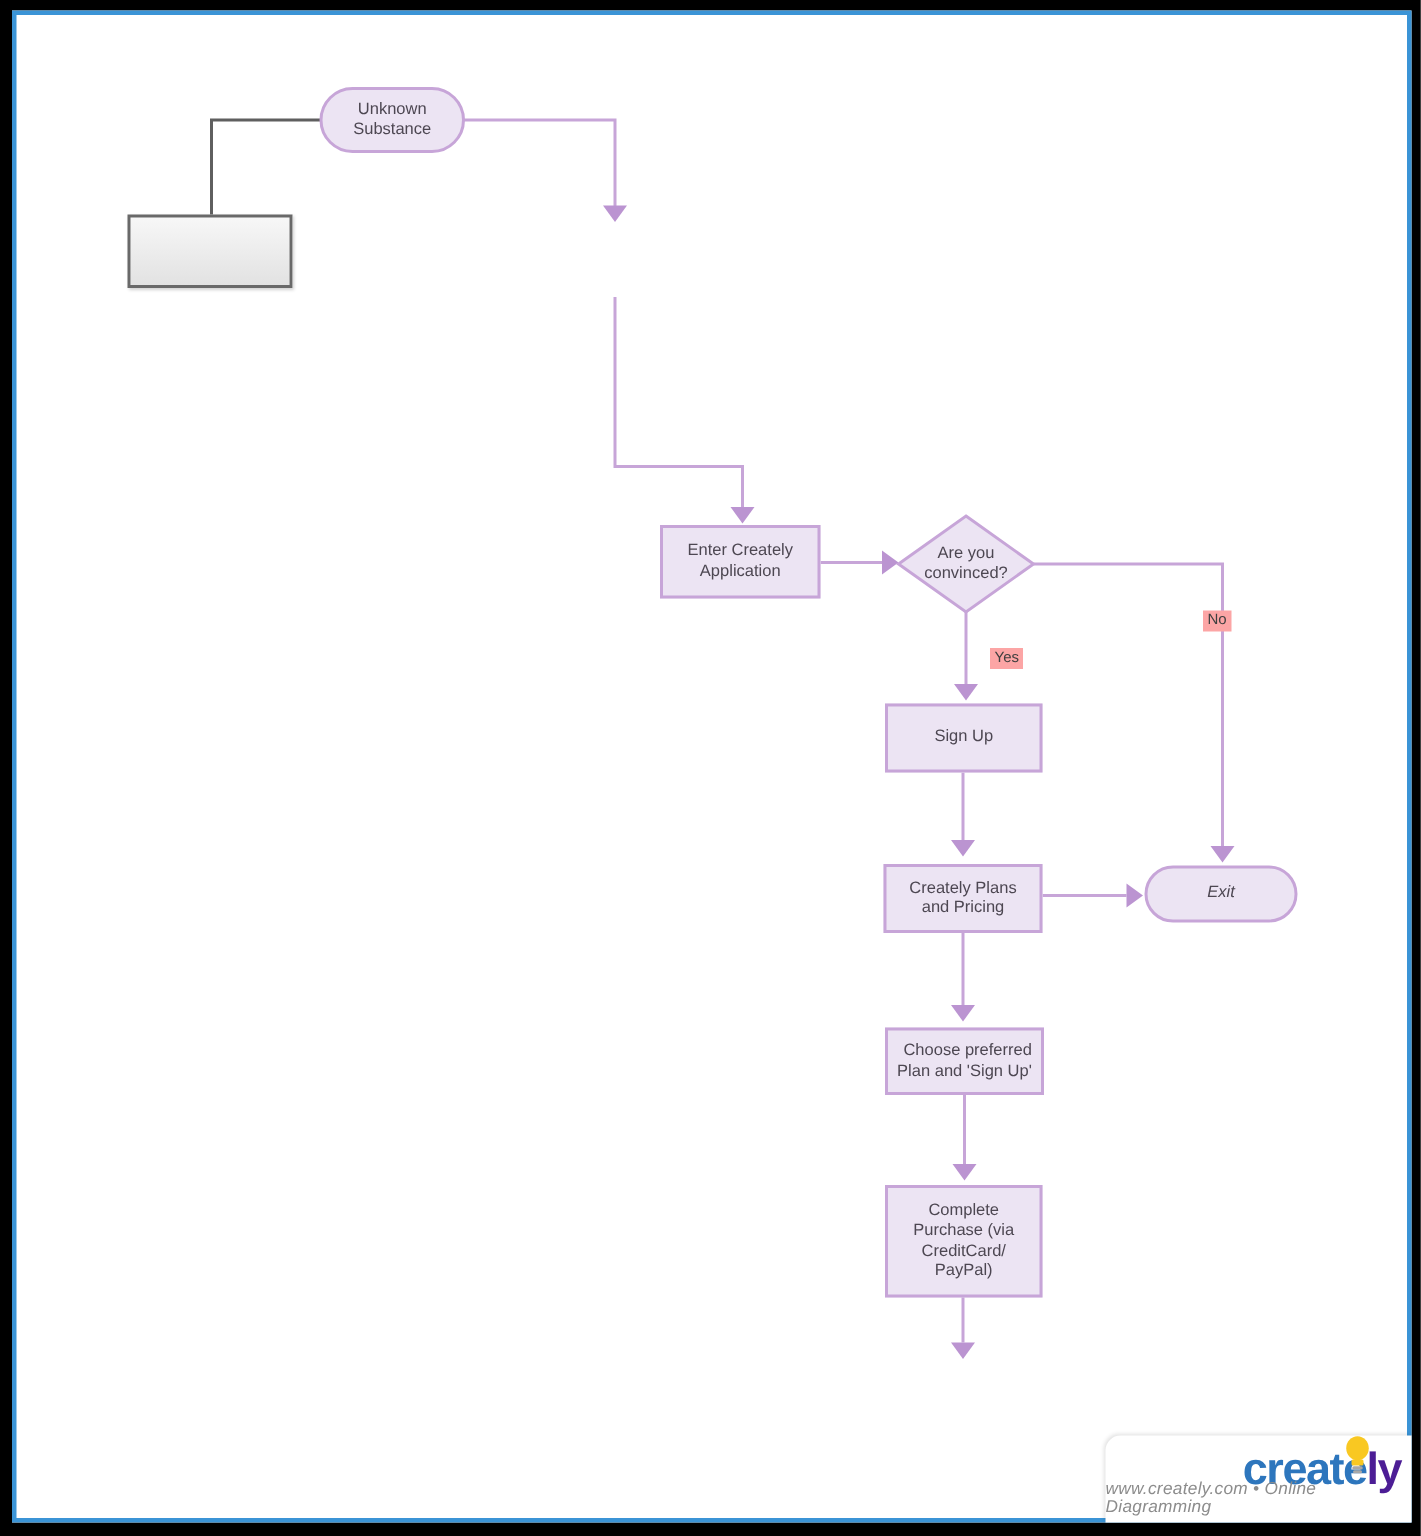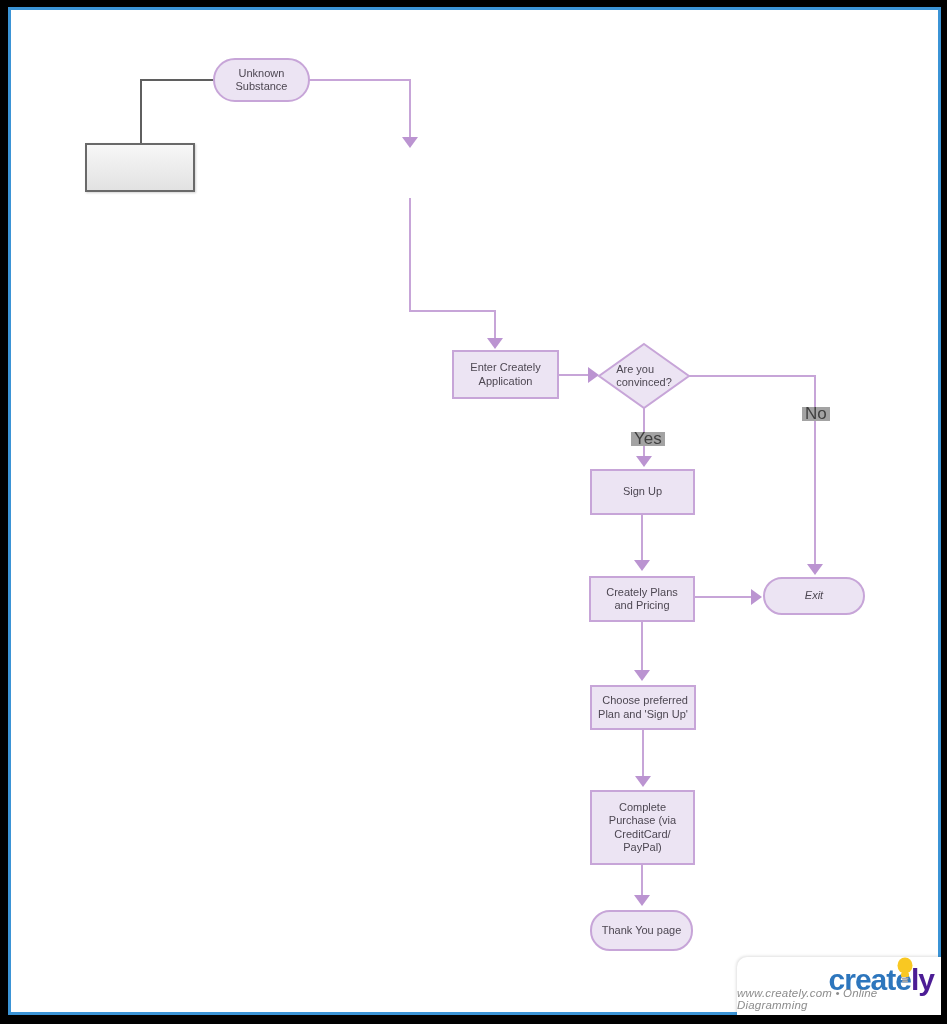--- a/index.html
+++ b/index.html
@@ -20,24 +20,24 @@
     background:#ece4f3;border:2px solid #c7a5d8;box-sizing:border-box;
     white-space:pre-line;
   }
   .terminator{border-radius:22px;}
   .process-gray{
     background:linear-gradient(#f7f7f7,#e2e2e2);
     border-color:#696969;box-shadow:1px 1px 2px rgba(0,0,0,0.18);
   }
   .decision-label{
     position:absolute;z-index:3;display:flex;align-items:center;justify-content:center;
-    font-size:11px;line-height:1.2;color:#4d4752;white-space:pre-line;
+    text-align:center;font-size:11px;line-height:1.2;color:#4d4752;white-space:pre-line;
   }
   .edge-label{
-    position:absolute;z-index:4;font-size:17px;color:#3f3f3f;background:#a3a3a3;
+    position:absolute;z-index:4;font-size:10px;color:#3f3f3f;background:#fca5a5;
     padding:0 3px;text-align:left;line-height:14px;
   }
   .logo-box{
     position:absolute;right:6px;bottom:9px;width:204px;height:58px;background:#fff;
     z-index:5;border-radius:10px 0 0 0;box-shadow:-1px -1px 3px rgba(0,0,0,0.12);
   }
   .logo-line{
     position:absolute;top:7px;right:7px;font-size:30px;letter-spacing:-1px;
     line-height:32px;font-weight:bold;
   }
@@ -92,44 +92,43 @@
 
     <polygon points="644,344 689,376 644,408 599,376" fill="#ece4f3" stroke="#c7a5d8" stroke-width="2"></polygon>
   </svg>
 
   <div class="node terminator" style="left:213px;top:58px;width:97px;height:44px;">Unknown
 Substance</div>
 
   <div class="node process-gray" style="left:85px;top:143px;width:110px;height:49px;"></div>
 
 
-  <div class="node" style="left:452px;top:350px;width:107px;height:49px;">Enter Creately
+  <div class="node" style="left:440px;top:350px;width:107px;height:49px;">Enter Creately
 Application</div>
 
   <div class="decision-label" style="left:602px;top:350px;width:84px;height:52px;">Are you
 convinced?</div>
 
   <div class="node" style="left:589px;top:576px;width:106px;height:46px;">Creately Plans
 and Pricing</div>
 
   <div class="node" style="left:590px;top:469px;width:105px;height:46px;">Sign Up</div>
 
   <div class="node terminator" style="left:763px;top:577px;width:102px;height:38px;border-radius:19px;font-style:italic;">Exit</div>
 
   <div class="node" style="left:590px;top:685px;width:106px;height:45px;text-align:right;">Choose preferred
 Plan and 'Sign Up'</div>
 
   <div class="node" style="left:590px;top:790px;width:105px;height:75px;">Complete
 Purchase (via
 CreditCard/
 PayPal)</div>
 
-  <div class="node terminator" style="left:590px;top:910px;width:103px;height:41px;border-radius:20px;">Thank You page</div>
 
-  <div class="edge-label" style="left:631px;top:432px;">Yes</div>
+  <div class="edge-label" style="left:660px;top:432px;">Yes</div>
 
   <div class="edge-label" style="left:802px;top:407px;">No</div>
 
   <div class="logo-box">
     <div class="logo-line"><span class="lg-create">create</span><span class="lg-ly">ly</span></div>
     <svg class="bulb" width="18" height="26" viewBox="0 0 18 26" xmlns="http://www.w3.org/2000/svg">
       <ellipse cx="9" cy="8.5" rx="7.5" ry="8" fill="#f9c822"></ellipse>
       <rect x="5" y="16" width="8" height="4" rx="1" fill="#f9c822"></rect>
       <rect x="5.5" y="20.5" width="7" height="2.2" rx="1.1" fill="#a8a8a8"></rect>
       <rect x="6" y="23.2" width="6" height="2" rx="1" fill="#a8a8a8"></rect>

